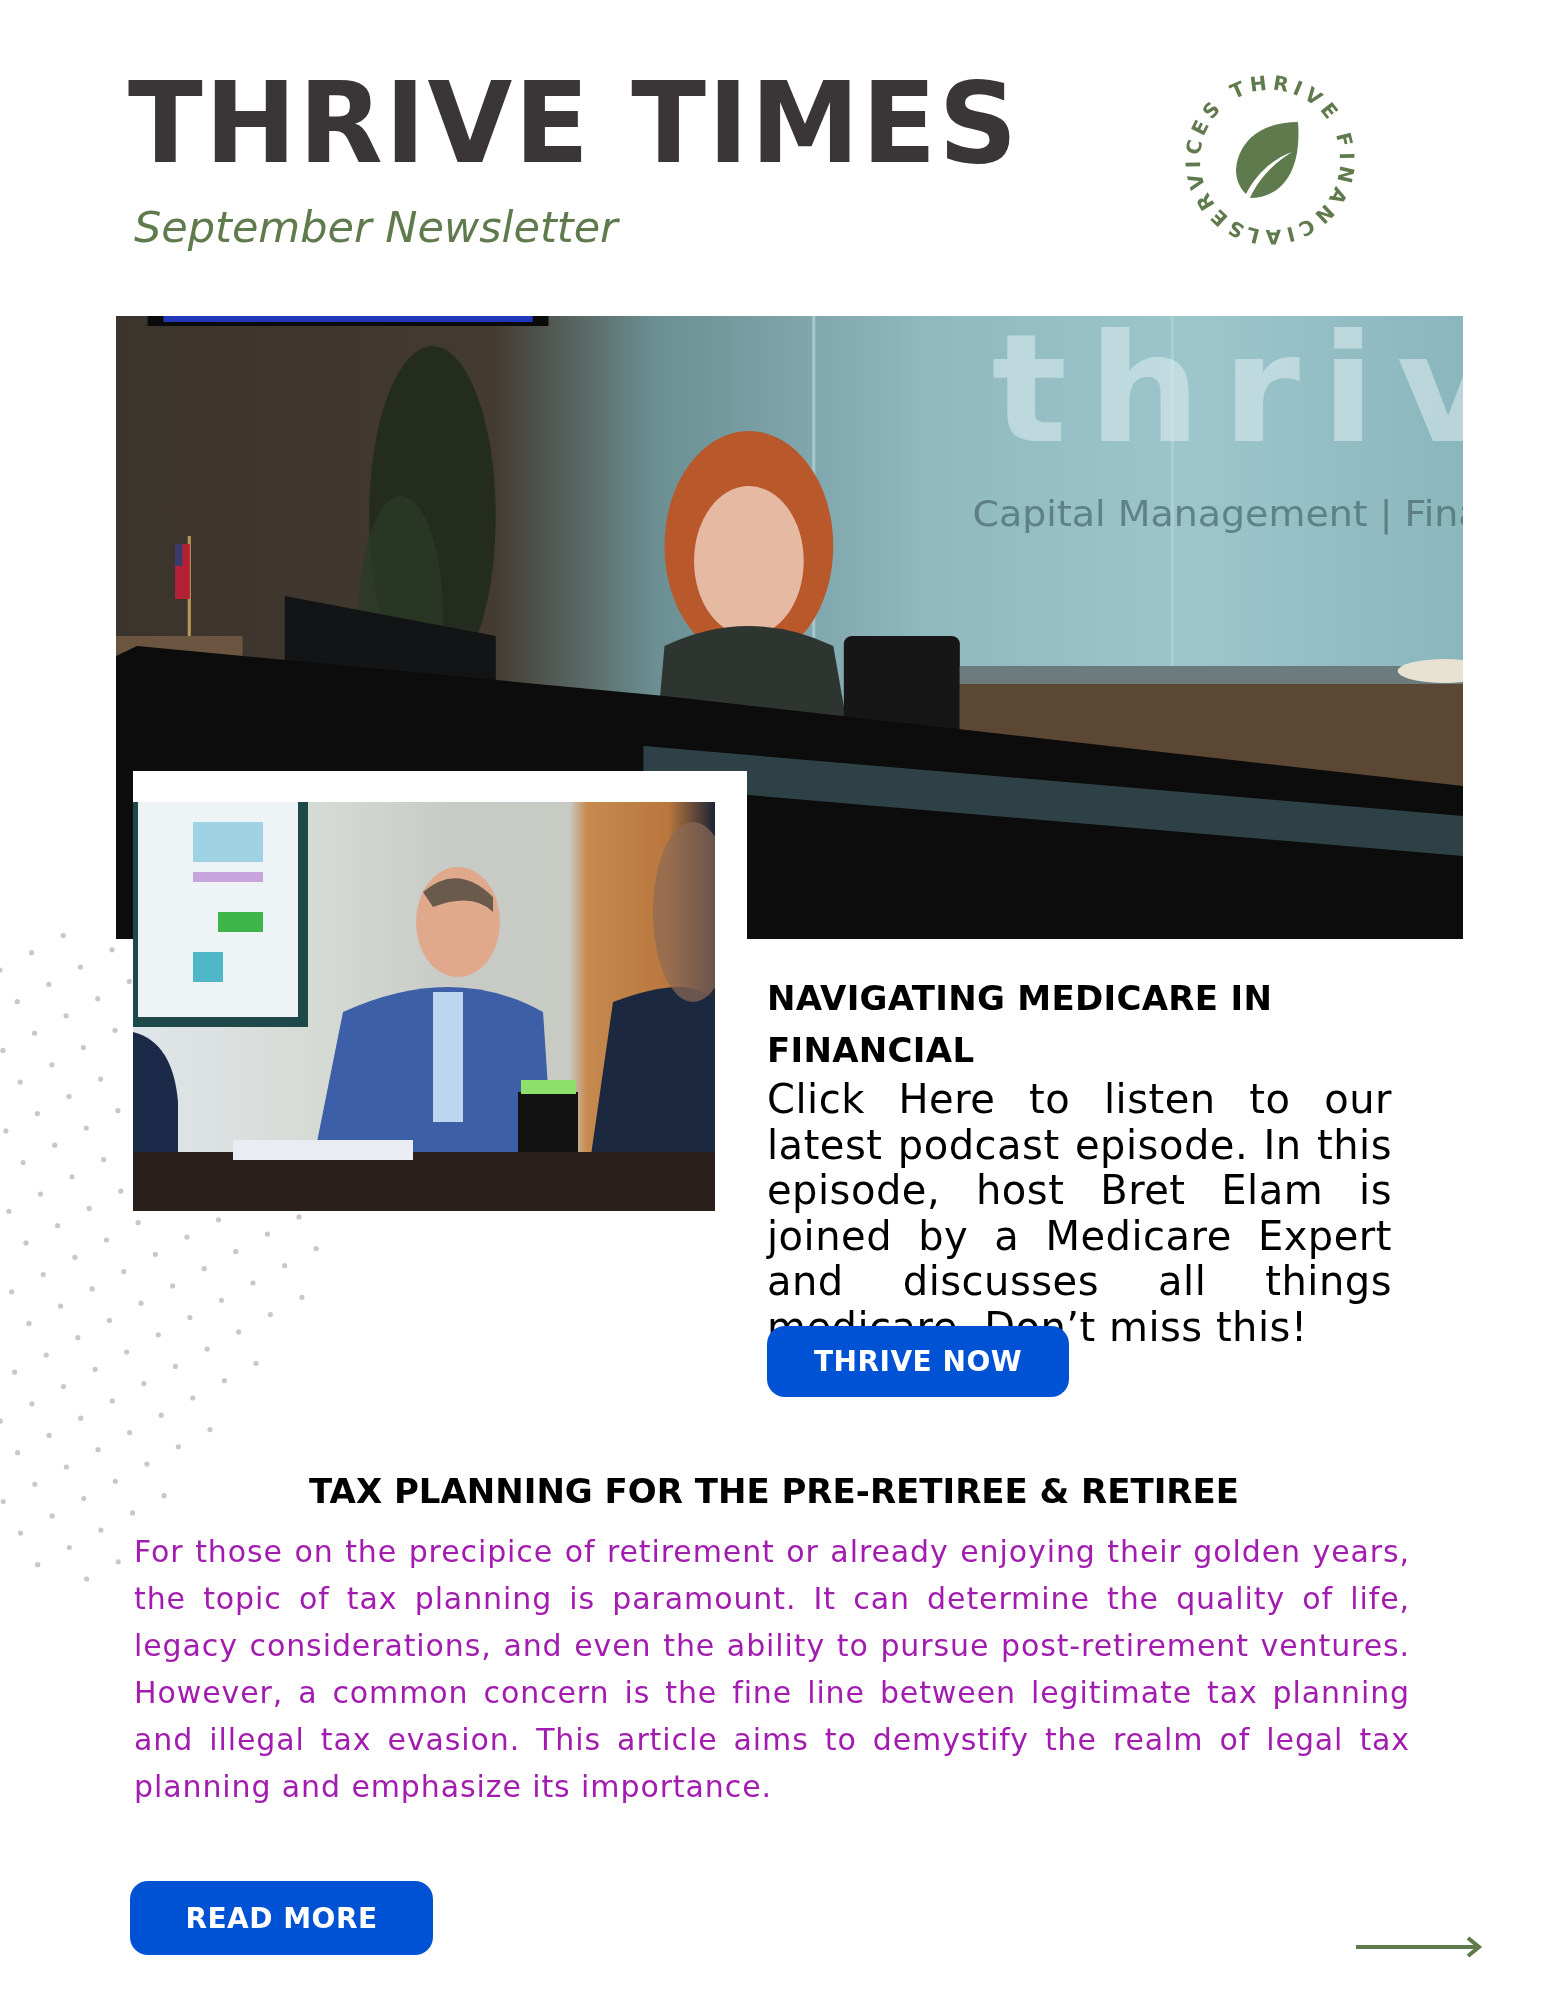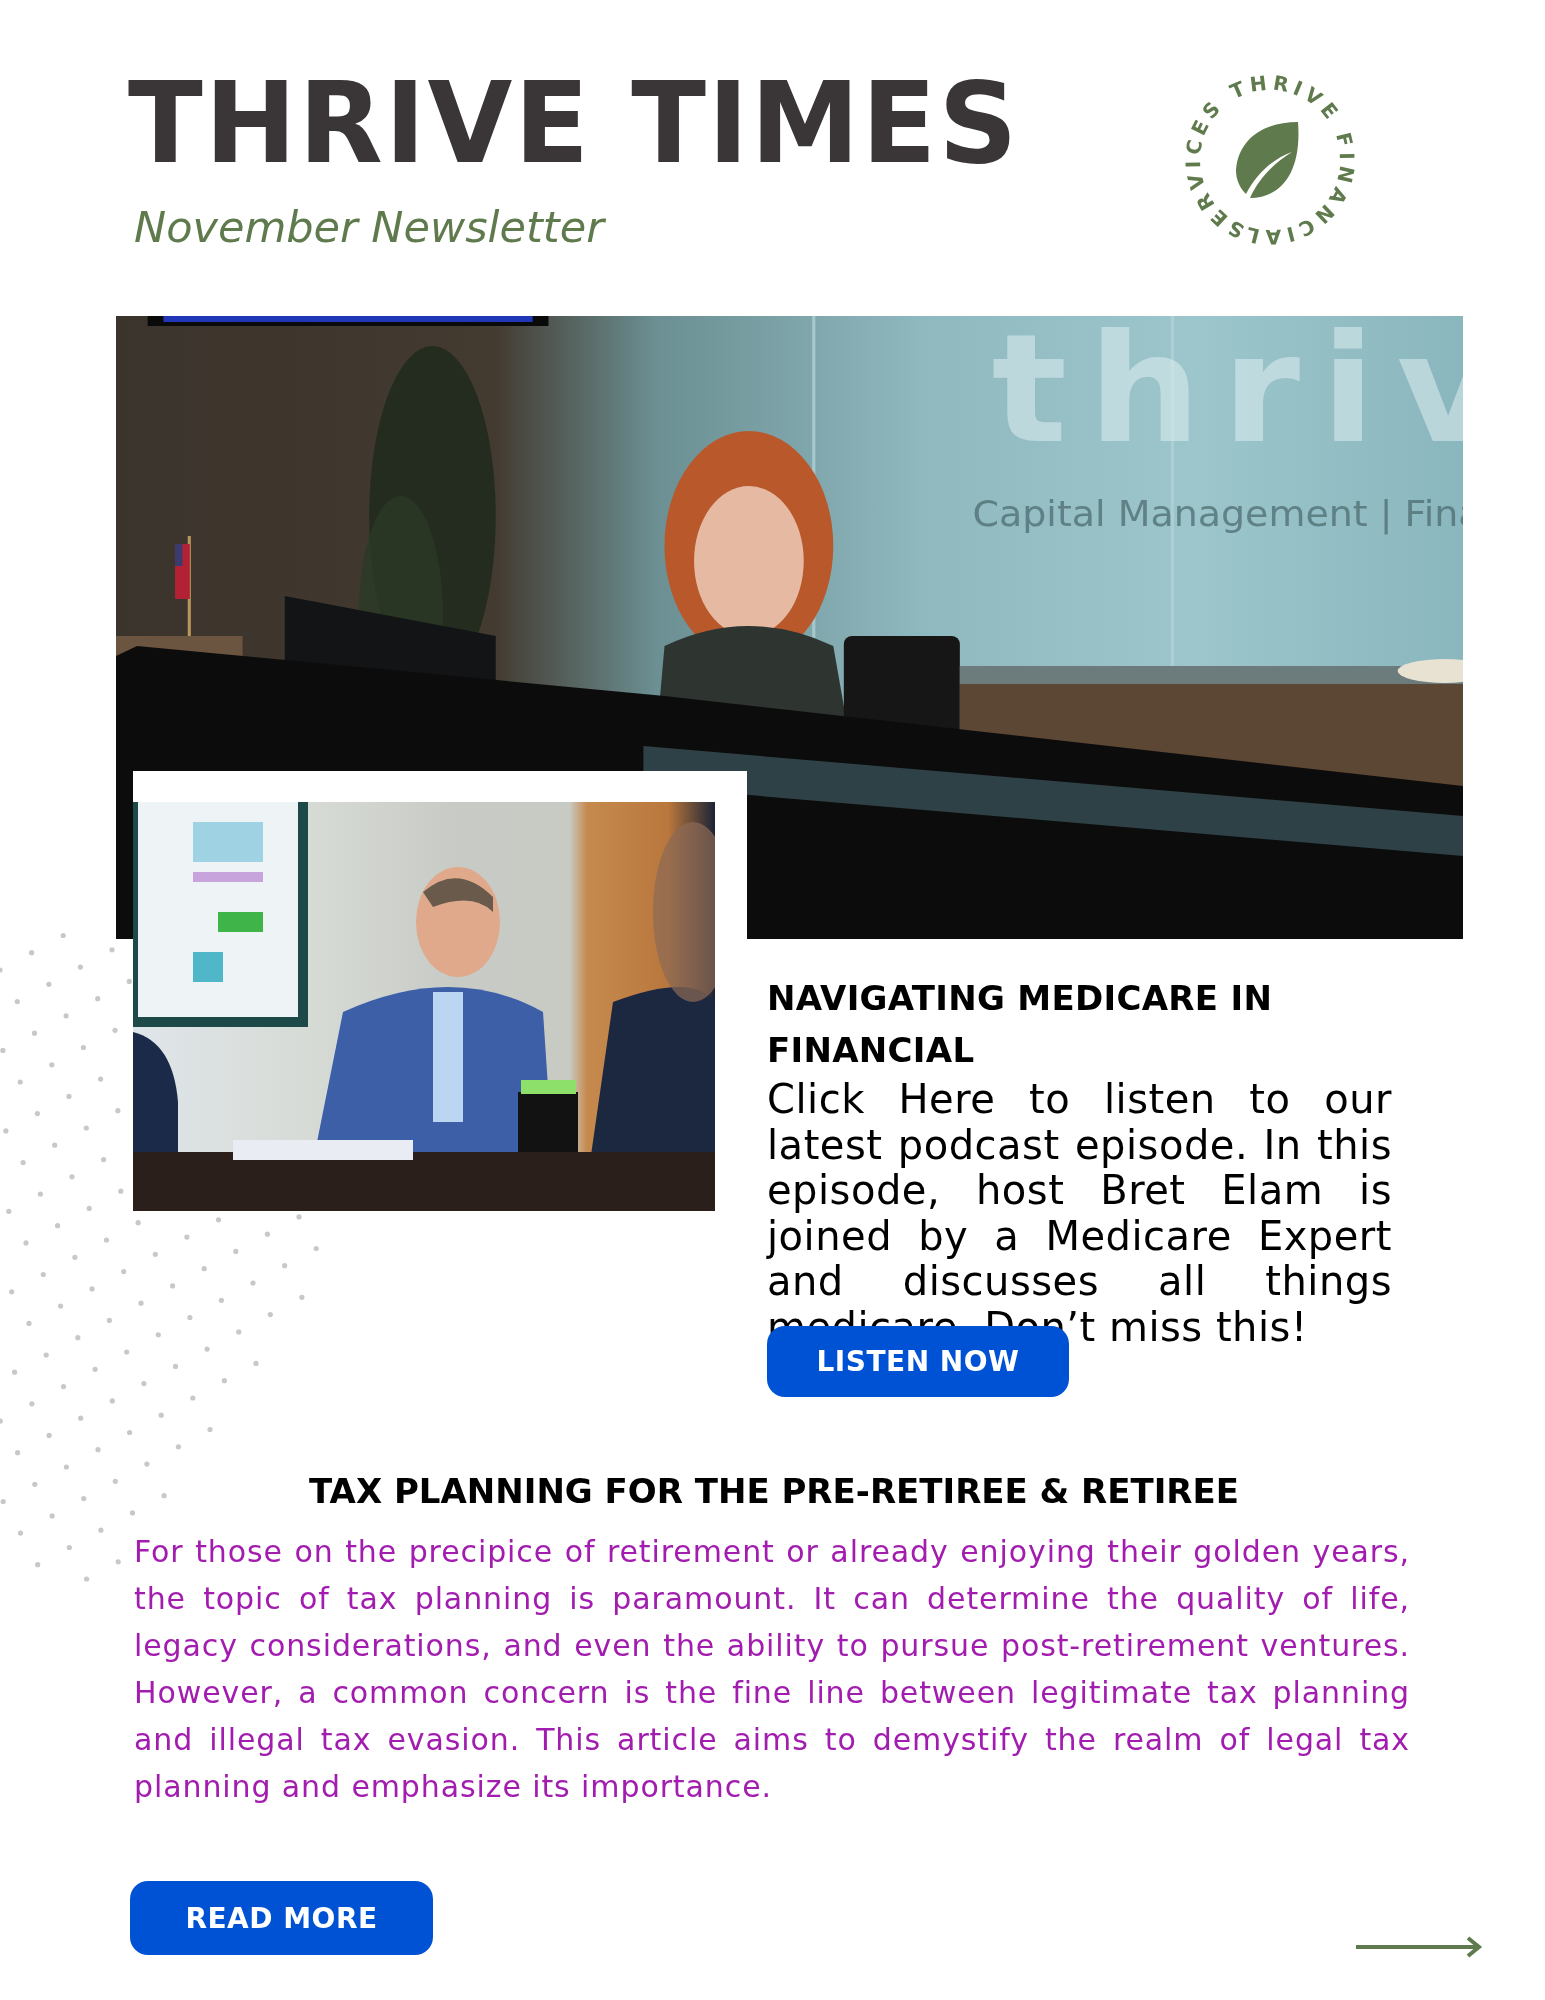--- a/index.html
+++ b/index.html
@@ -72,21 +72,21 @@
     font-size: 30px; line-height: 47px; color: #a21caf; text-align: justify;
     letter-spacing: 0.9px;
   }
 
   .next-arrow { position: absolute; left: 1352px; top: 1934px; width: 134px; height: 26px; cursor: pointer; }
 </style>
 </head>
 <body>
 
 <div class="title">THRIVE TIMES</div>
-<div class="subtitle">November Newsletter</div>
+<div class="subtitle">September Newsletter</div>
 
 <div class="logo">
   <svg viewBox="0 0 180 180" width="180" height="180">
     <defs>
       <path id="ringPath" d="M90,90 m-70,0 a70,70 0 1,1 140,0 a70,70 0 1,1 -140,0"></path>
     </defs>
     <g transform="rotate(-70 90 90)">
       <text font-family="DejaVu Sans, sans-serif" font-weight="bold" font-size="20" fill="#5f7a4c" letter-spacing="4.6">
         <textPath href="#ringPath">SERVICES THRIVE FINANCIAL</textPath>
       </text>
@@ -266,21 +266,21 @@
       <circle cx="267.4" cy="304.2" r="2.6" fill="#c8c8c8"></circle>
       <circle cx="284.6" cy="335.7" r="2.6" fill="#c8c8c8"></circle>
       <circle cx="301.9" cy="367.3" r="2.6" fill="#c8c8c8"></circle>
       <circle cx="299.0" cy="286.9" r="2.6" fill="#c8c8c8"></circle>
       <circle cx="316.2" cy="318.5" r="2.6" fill="#c8c8c8"></circle>
     </svg>
 </div>
 
 <div class="med-title">NAVIGATING MEDICARE IN FINANCIAL</div>
 <div class="med-body">Click Here to listen to our latest podcast episode. In this episode, host Bret Elam is joined by a Medicare Expert and discusses all things medicare. Don’t miss this!</div>
-<div class="btn btn-listen">LISTEN NOW</div>
+<div class="btn btn-listen">THRIVE NOW</div>
 
 <div class="tax-title">TAX PLANNING FOR THE PRE-RETIREE &amp; RETIREE</div>
 <div class="tax-body">For those on the precipice of retirement or already enjoying their golden years, the topic of tax planning is paramount. It can determine the quality of life, legacy considerations, and even the ability to pursue post-retirement ventures. However, a common concern is the fine line between legitimate tax planning and illegal tax evasion. This article aims to demystify the realm of legal tax planning and emphasize its importance.</div>
 <div class="btn btn-read">READ MORE</div>
 
 <div class="next-arrow">
   <svg viewBox="0 0 134 26" width="134" height="26">
     <line x1="4" y1="13" x2="126" y2="13" stroke="#5f7a4c" stroke-width="4"></line>
     <polyline points="116,4 127,13 116,22" fill="none" stroke="#5f7a4c" stroke-width="4"></polyline>
   </svg>

